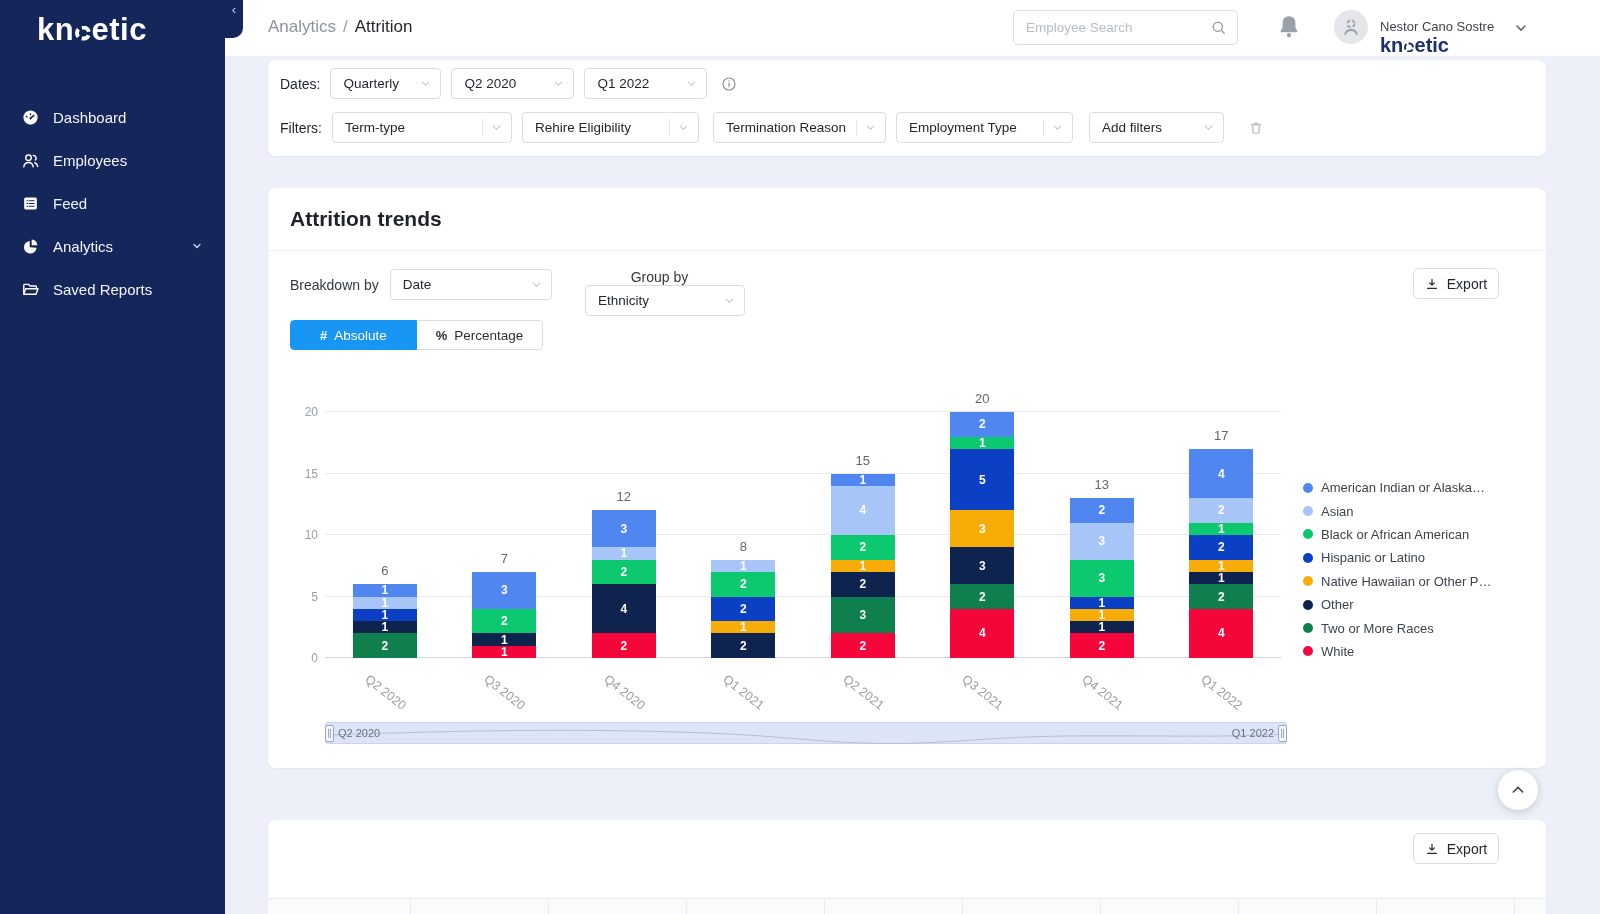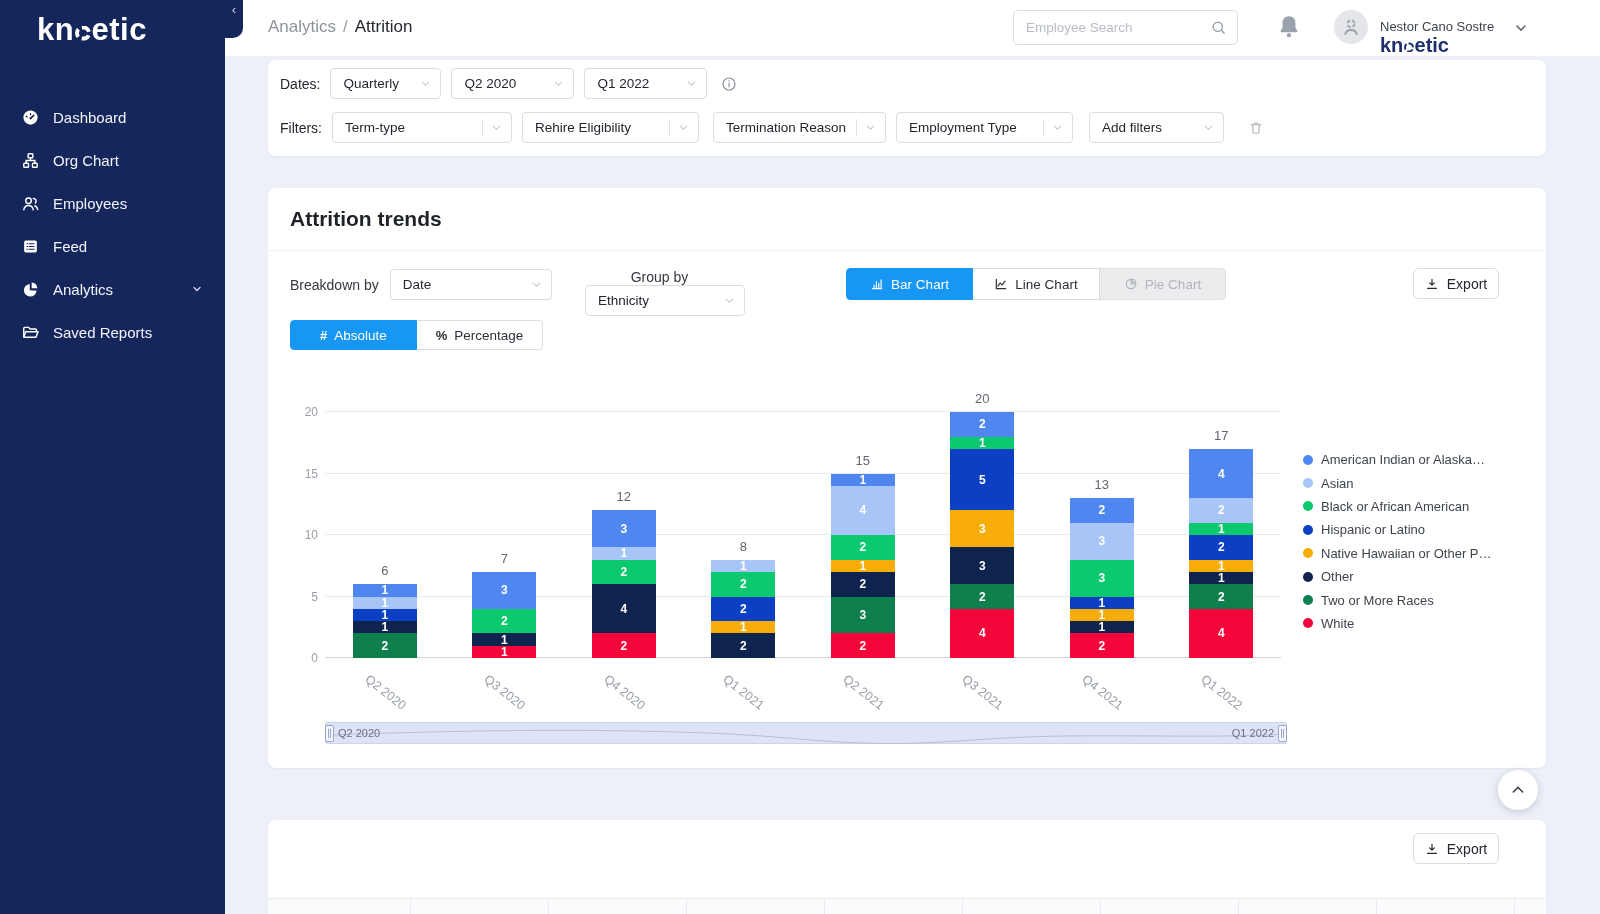--- a/index.html
+++ b/index.html
@@ -69,21 +69,21 @@
   .chart-grid { position:absolute; left:325px; top:412px; width:956px; height:246px; z-index:1;}
   .gridline { position:absolute; left:0; width:956px; height:1px; background:#e8e9ec; }
   .gridline.zero { background:#d5d7db; }
   .ytick { position:absolute; right:963px; transform:translateY(-6px); font-size:12px; color:#9aa0a8; white-space:nowrap; }
   .bars { position:absolute; left:325px; top:0; width:956px; height:658px; z-index:2; }
   .bar { position:absolute; bottom:0; width:64px; display:flex; flex-direction:column-reverse; }
   .seg { width:64px; display:flex; align-items:center; justify-content:center; color:#fff; font-size:12px; font-weight:700; overflow:hidden; }
   .total { position:absolute; width:64px; text-align:center; font-size:13px; color:#62676f; }
   .xlab { position:absolute; width:0; height:0; }
   .xlab span { position:absolute; left:-14px; top:0; white-space:nowrap; font-size:12.5px; color:#9aa0a8; transform:rotate(38deg); transform-origin:left top; display:inline-block; }
-  .legend { position:absolute; left:1303px; top:448px; list-style:none; z-index:2;}
+  .legend { position:absolute; left:1303px; top:476px; list-style:none; z-index:2;}
   .legend li { display:flex; align-items:center; height:23.4px; font-size:13px; color:#3e444d; cursor:pointer; white-space:nowrap;}
   .legend .dot { width:10px; height:10px; border-radius:50%; margin-right:8px; flex:none; }
 
   
   .navigator { position:absolute; left:325px; top:722px; width:962px; height:22px; background:#dde4f8; border:1px solid #ccd5ef; border-radius:2px; z-index:2;}
   .navigator svg { position:absolute; left:0; top:0; }
   .nav-handle { position:absolute; top:2px; width:9px; height:17px; background:#f5f7fc; border:1px solid #9aa6c9; border-radius:2px; display:flex; align-items:center; justify-content:center; gap:1px; cursor:ew-resize; }
   .nav-handle i { display:block; width:1px; height:9px; background:#9aa6c9; }
   .nav-handle.left { left:-1px; } .nav-handle.right { right:-1px; }
   .nav-lab { position:absolute; top:4px; font-size:11px; color:#68708a; }
@@ -106,29 +106,20 @@
       <div class="nav-item">
         <svg viewBox="0 0 24 24">
             <circle cx="12" cy="12" r="9" fill="#fff"></circle>
             <path d="M12 13l4.2-3.6" stroke="#15265b" stroke-width="2" stroke-linecap="round" fill="none"></path>
             <circle cx="12" cy="13" r="1.4" fill="#15265b"></circle>
             <path d="M6.5 10.5l1.2.7M12 7v1.4" stroke="#15265b" stroke-width="1.6" stroke-linecap="round"></path>
           </svg>
         <span>Dashboard</span>
       </div>
       <div class="nav-item">
-        <svg viewBox="0 0 24 24" fill="none" stroke="#fff" stroke-width="1.8">
-            <rect x="9" y="3.5" width="6" height="5" rx="1"></rect>
-            <rect x="3.5" y="15.5" width="6" height="5" rx="1"></rect>
-            <rect x="14.5" y="15.5" width="6" height="5" rx="1"></rect>
-            <path d="M12 8.5v3.5M6.5 15.5V12h11v3.5"></path>
-          </svg>
-        <span>Org Chart</span>
-      </div>
-      <div class="nav-item">
         <svg viewBox="0 0 24 24" fill="none" stroke="#fff" stroke-width="1.8" stroke-linecap="round">
             <circle cx="9.5" cy="8.5" r="3.5"></circle>
             <path d="M3.5 20c.6-3.4 3-5.5 6-5.5s5.4 2.1 6 5.5"></path>
             <path d="M15.5 5.6a3.4 3.4 0 0 1 2.6 5.8M17.5 14.8c2 .7 3.2 2.4 3.6 4.7"></path>
           </svg>
         <span>Employees</span>
       </div>
       <div class="nav-item">
         <svg viewBox="0 0 24 24">
             <rect x="4" y="4.5" width="16" height="15" rx="2" fill="#fff"></rect>
@@ -302,42 +293,20 @@
       <div class="sel" style="width:160px;">
         <span>Ethnicity</span>
         <span class="chev">
             <svg viewBox="0 0 24 24" fill="none" stroke="currentColor" stroke-width="2.4" stroke-linecap="round">
               <path d="M5 9l7 7 7-7"></path>
             </svg>
           </span>
       </div>
     </div>
 
-    <div class="tabgroup" style="position:absolute; left:578px; top:80px;">
-      <div class="tab first active" style="width:127px;">
-        <svg viewBox="0 0 24 24" fill="none" stroke="#fff" stroke-width="2" stroke-linecap="round">
-            <path d="M4 20h16M7 20v-6M11 20V8M15 20v-9M19 20V5"></path>
-          </svg>
-        <span>Bar Chart</span>
-      </div>
-      <div class="tab" style="width:127px;">
-        <svg viewBox="0 0 24 24" fill="none" stroke="#2b3038" stroke-width="2" stroke-linecap="round" stroke-linejoin="round">
-            <path d="M4 4v16h16"></path>
-            <path d="M6.5 15.5l4-5 3.5 3 5-6.5"></path>
-          </svg>
-        <span>Line Chart</span>
-      </div>
-      <div class="tab last disabled" style="width:126px;">
-        <svg viewBox="0 0 24 24" fill="none" stroke="#b0b4bc" stroke-width="2">
-            <path d="M12 4a8 8 0 1 0 8 8h-8z"></path>
-            <path d="M14.5 3.5a8 8 0 0 1 6 6h-6z"></path>
-          </svg>
-        <span>Pie Chart</span>
-      </div>
-    </div>
 
     <button class="btn" style="position:absolute; left:1145px; top:80px; width:86px;">
       <svg viewBox="0 0 24 24" fill="none" stroke="#23272f" stroke-width="2" stroke-linecap="round" stroke-linejoin="round">
           <path d="M12 4v10m0 0l-4-4m4 4l4-4"></path>
           <path d="M4.5 19.5h15"></path>
         </svg>
       <span>Export</span>
     </button>
 
     <div class="tabgroup" style="position:absolute; left:22px; top:132px;">

